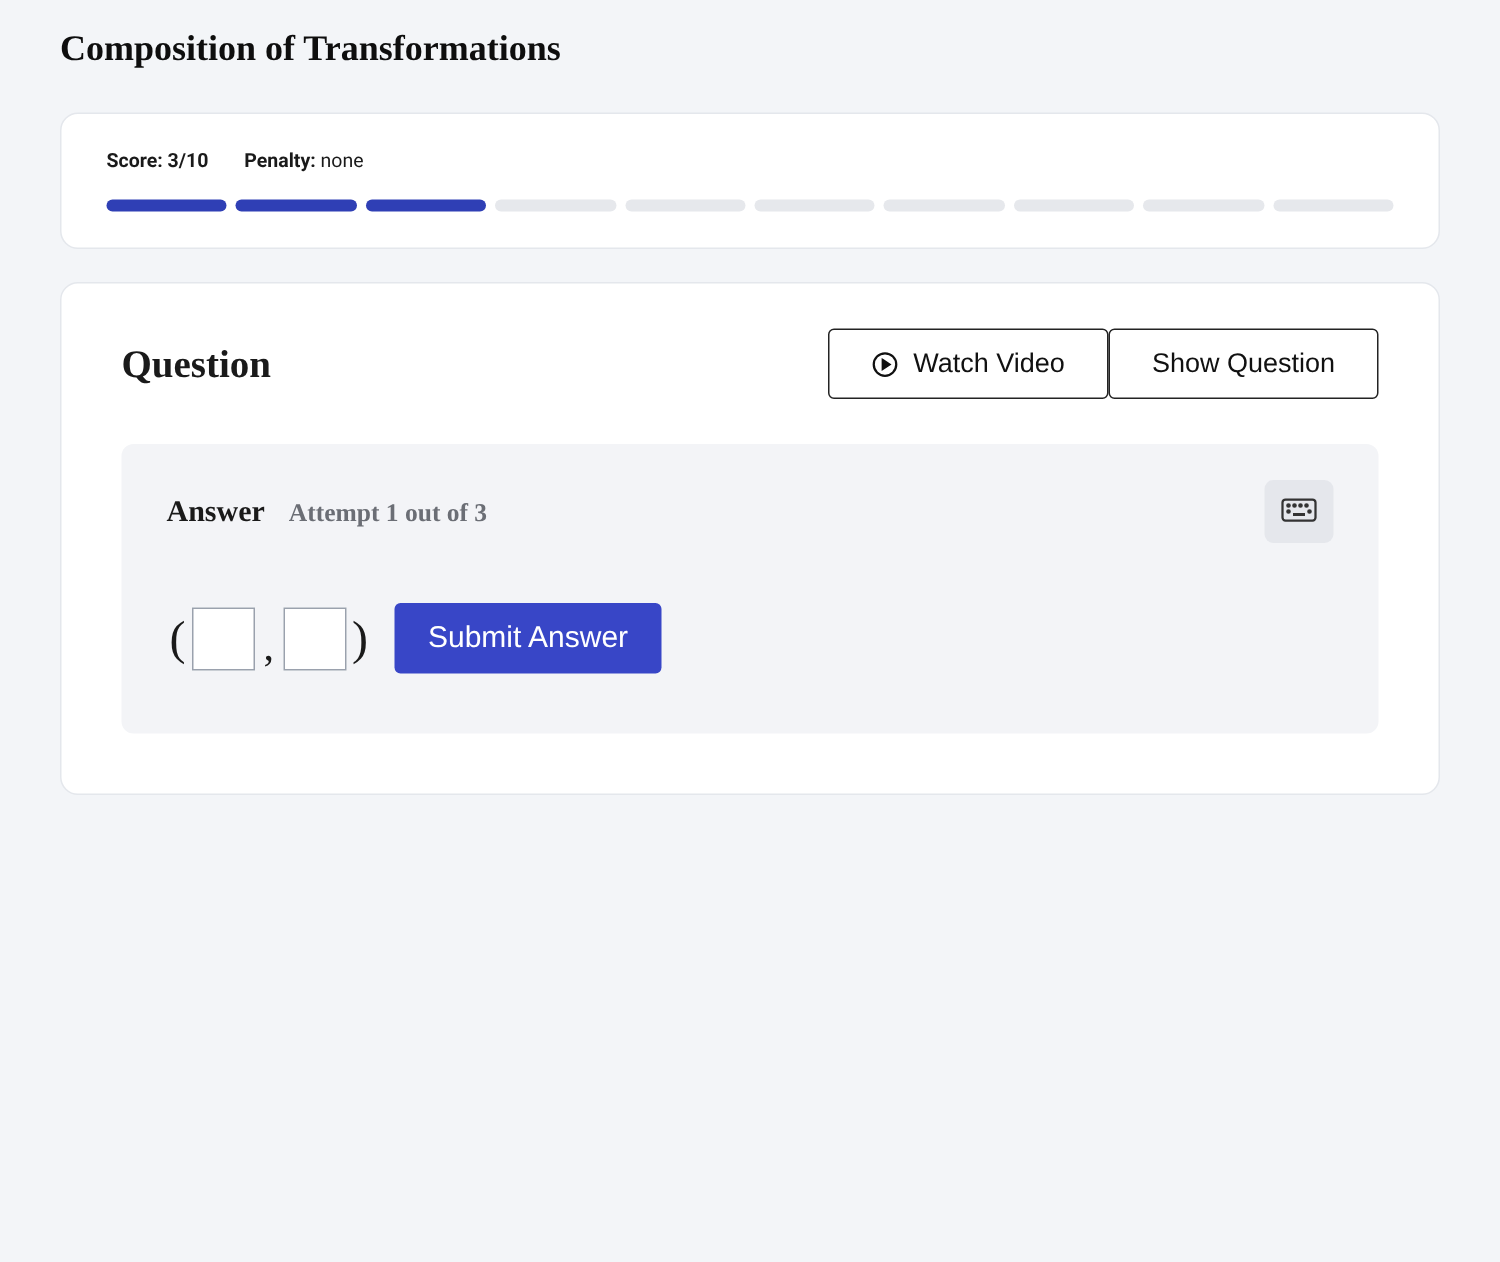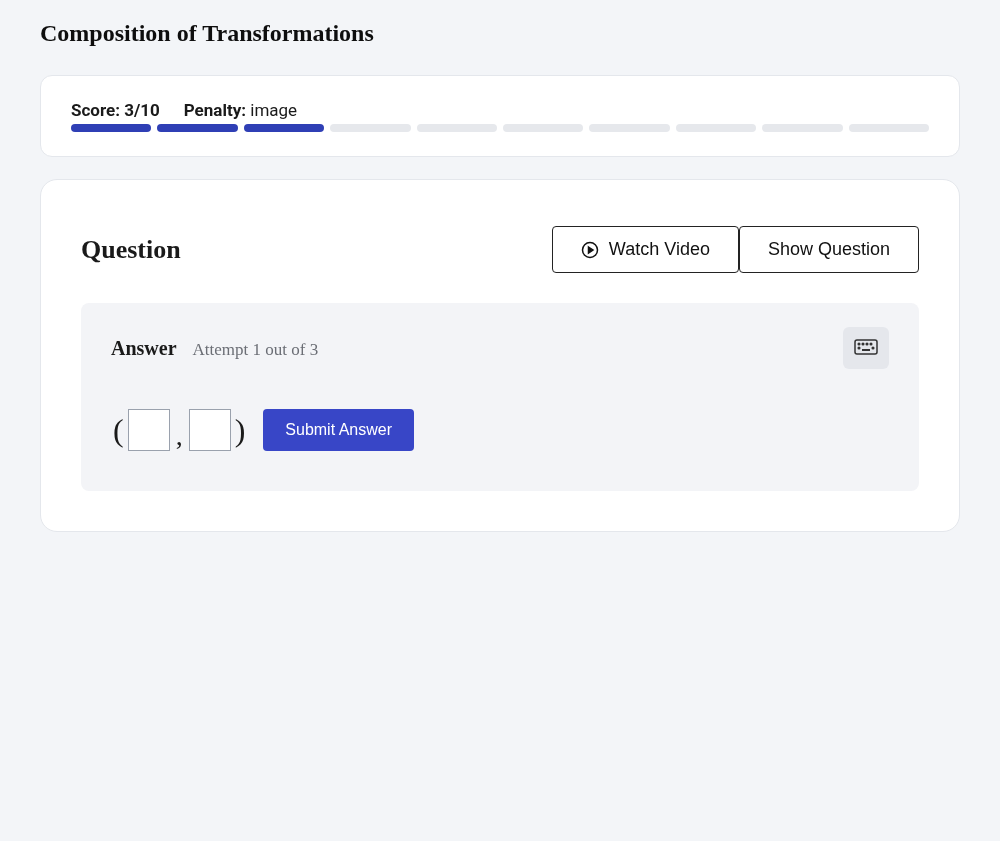--- a/index.html
+++ b/index.html
@@ -24,39 +24,38 @@
   .card {
     background: #ffffff;
     border: 1px solid #e4e7ec;
     border-radius: 12px;
     padding: 24px 30px;
     margin-bottom: 22px;
   }
   .score-row {
     display: flex;
     gap: 24px;
-    margin-bottom: 4px;
-    font-size: 17px;
+    margin-bottom: 18px;
+    font-size: 13px;
   }
   .score-row .bold { font-weight: 700; }
   .progress-bar {
     display: flex;
     gap: 6px;
   }
   .seg {
     flex: 1;
     height: 8px;
     border-radius: 4px;
     background: #e6e8ec;
   }
   .seg.filled { background: #2f3fb5; }
 
   .question-card {
-    padding: 46px 40px 40px 40px;
-    border-radius: 17px;
+    padding: 30px 40px 40px 40px;
   }
   .question-header {
     display: flex;
     align-items: center;
     justify-content: space-between;
     margin-bottom: 30px;
   }
   .question-header .qlabel {
     font-family: Georgia, "Times New Roman", serif;
     font-weight: 700;
@@ -112,20 +111,21 @@
   }
   .answer-label {
     font-family: Georgia, "Times New Roman", serif;
     font-weight: 700;
     font-size: 20px;
   }
   .attempt-text {
     font-family: Georgia, "Times New Roman", serif;
     color: #6b6e75;
     font-size: 17px;
+    font-weight: bold;
   }
   .kbd-btn {
     width: 46px;
     height: 42px;
     background: #e5e7ec;
     border: none;
     border-radius: 6px;
     display: inline-flex;
     align-items: center;
     justify-content: center;
@@ -152,40 +152,40 @@
     font-size: 18px;
     text-align: center;
     margin: 0 2px;
   }
   .submit-btn {
     background: #3846c7;
     color: #fff;
     border: none;
     border-radius: 4px;
     padding: 12px 22px;
-    font-size: 16px;
+    font-size: 20px;
     cursor: pointer;
   }
 </style>
 </head>
 <body>
 
 <div class="page">
 
   <h1 class="page-title">Composition of Transformations</h1>
 
   <div class="card">
     <div class="score-row">
       <span>
         <span class="bold">Score:</span>
         <span class="bold">3/10</span>
       </span>
       <span>
         <span class="bold">Penalty:</span>
-        <span>image</span>
+        <span>none</span>
       </span>
     </div>
     <div class="progress-bar" id="progress-bar">
         <div class="seg filled"></div>
         <div class="seg filled"></div>
         <div class="seg filled"></div>
         <div class="seg"></div>
         <div class="seg"></div>
         <div class="seg"></div>
         <div class="seg"></div>

